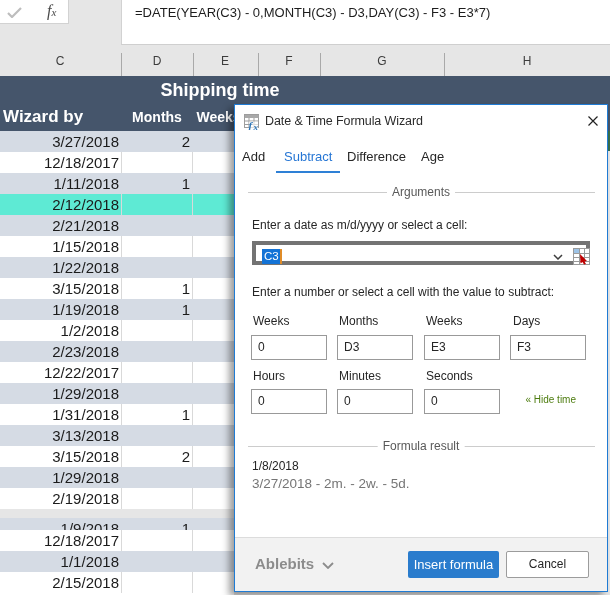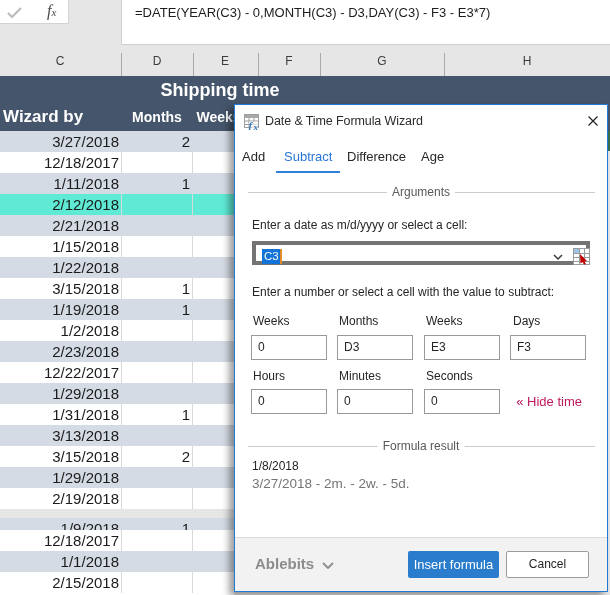--- a/index.html
+++ b/index.html
@@ -46,21 +46,21 @@
 .grpline { position:absolute; height:1px; background:#ccc; }
 .grplegend { position:absolute; font-size:12px; color:#595959; background:#fff; padding:0 5px;
   transform:translateX(-50%); white-space:nowrap; }
 .lbl { position:absolute; font-size:12px; color:#262626; white-space:nowrap; }
 .ibox { position:absolute; width:76px; height:25px; border:1px solid #999; background:#fff;
   font-size:12px; color:#262626; line-height:23px; padding-left:6px; }
 #combo { position:absolute; left:17px; top:136px; width:338px; height:24px; border:4px solid #737373; background:#fff; }
 #combo .sel { position:absolute; left:6px; top:4px; background:#1373d6; color:#fff;
   line-height:15px; padding:0 2px; font-size:11.5px; }
 #combo .caret { position:absolute; left:24px; top:4px; width:2px; height:15px; background:#e08c28; }
-#hidetime { position:absolute; right:25px; top:289px; font-size:13px; color:#be185d; }
+#hidetime { position:absolute; right:31px; top:289px; font-size:10px; color:#4d7c0f; }
 #res1 { position:absolute; left:17px; top:354px; font-size:12px; color:#262626; }
 #res2 { position:absolute; left:17px; top:371px; font-size:13.5px; color:#757575; }
 #footer { position:absolute; left:0; top:432px; width:372px; height:54px; background:#f2f2f2;
   border-top:1px solid #dcdcdc; }
 #ablebits { position:absolute; left:20px; top:450px; font-size:15px; font-weight:bold; color:#8c8c8c; }
 #btnins { position:absolute; left:173px; top:446px; width:91px; height:27px; background:#2a7ccd;
   border-radius:2px; color:#fff; font-size:13px; text-align:center; line-height:27px; }
 #btncancel { position:absolute; left:271px; top:446px; width:83px; height:27px; background:#fff;
   border:1px solid #9c9c9c; border-radius:2px; color:#262626; font-size:12px; text-align:center; line-height:25px; }
 </style></head>

